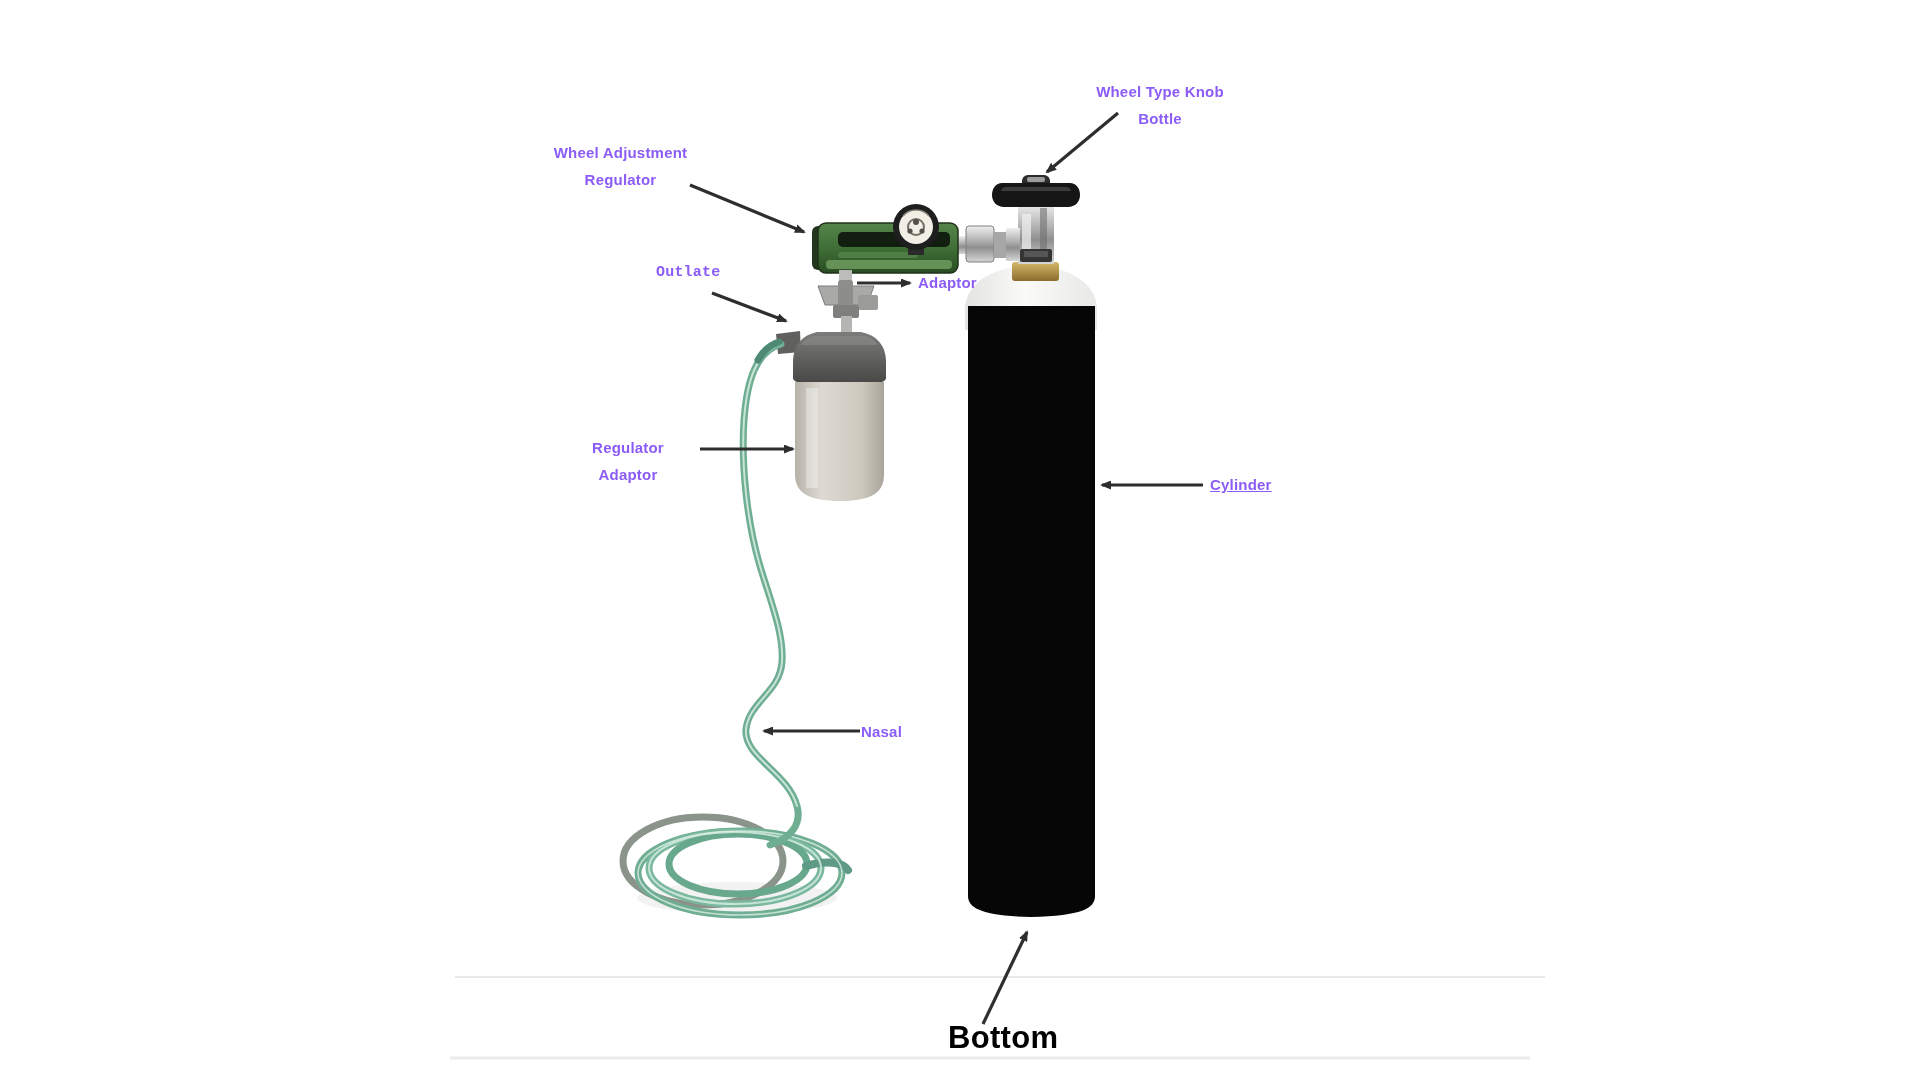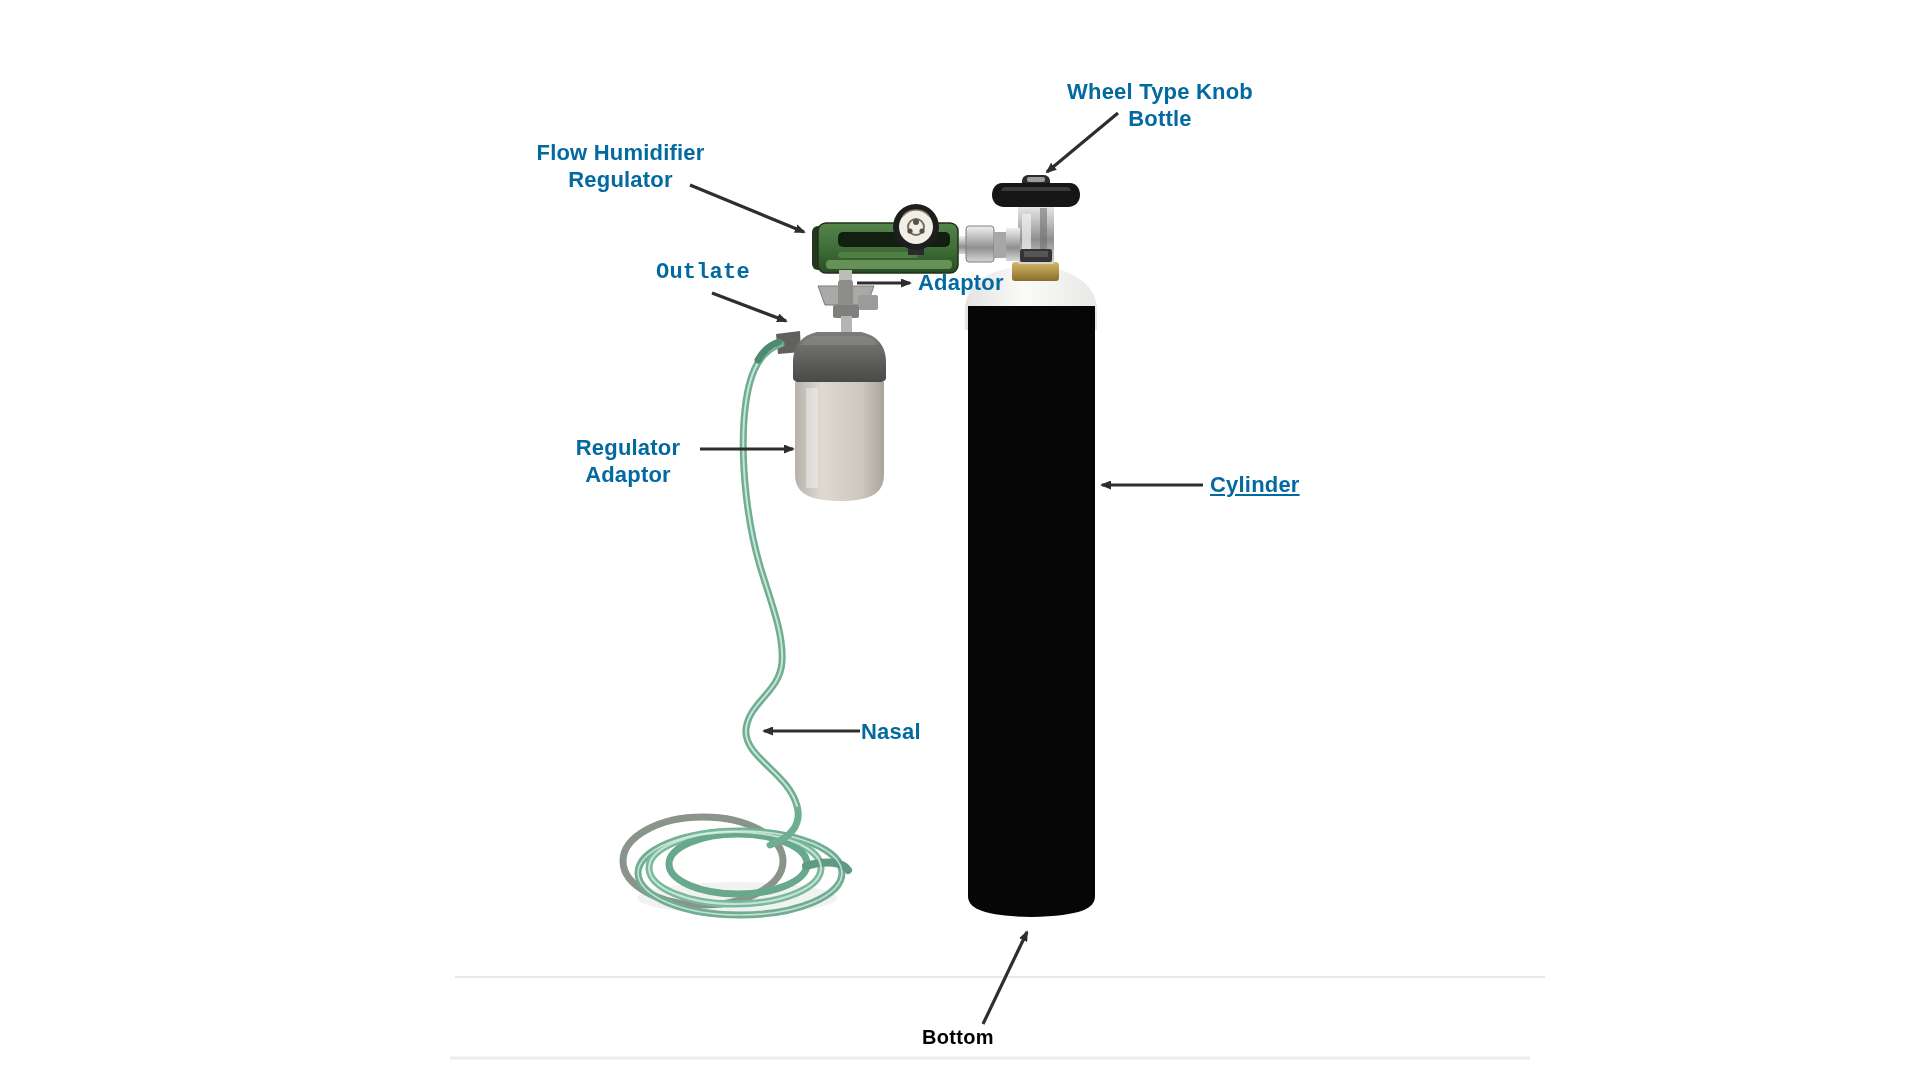--- a/index.html
+++ b/index.html
@@ -2,33 +2,33 @@
 <html><head>
 <meta charset="utf-8">
 <style>
   html,body{margin:0;padding:0;background:#ffffff;}
   .stage{
     position:relative;width:1920px;height:1080px;background:#ffffff;
     overflow:hidden;font-family:"Liberation Sans",sans-serif;
   }
   .stage svg{position:absolute;left:0;top:0;}
   .lbl{
-    position:absolute;color:#0369a1;font-weight:700;font-size:22px;
+    position:absolute;color:#8b5cf6;font-weight:700;font-size:15px;
     line-height:27px;letter-spacing:.2px;white-space:nowrap;
   }
   .lbl.center{text-align:center;}
   .lbl span{display:block;}
   .lbl-wheel{left:1060px;top:78px;width:200px;}
   .lbl-flow{left:528px;top:139px;width:185px;}
   .lbl-outlate{left:656px;top:259px;font-family:Liberation Mono, monospace;}
   .lbl-adaptor{left:918px;top:269px;}
   .lbl-humidifier{left:553px;top:434px;width:150px;}
   .lbl-nasal{left:861px;top:718px;text-align:right;}
   .lbl-cylinder{left:1210px;top:471px;text-decoration:underline;}
-  .lbl-bottom{left:922px;top:1024px;font-size:20px;color:#000000;letter-spacing:.3px;}
+  .lbl-bottom{left:948px;top:1024px;font-size:31px;color:#000000;letter-spacing:.3px;}
 </style>
 </head>
 <body>
 
 <div class="stage">
 
   <svg width="1920" height="1080" viewBox="0 0 1920 1080">
     <defs>
       <marker id="ah" markerWidth="11" markerHeight="9" refX="9" refY="4.5" orient="auto" markerUnits="userSpaceOnUse">
         <path d="M0,0 L11,4.5 L0,9 Z" fill="#2e2e2e"></path>
@@ -165,21 +165,21 @@
       <line x1="983" y1="1024" x2="1027" y2="932" marker-end="url(#ah)"></line>
     </g>
   </svg>
 
   <div class="lbl lbl-wheel center">
     <span>Wheel Type Knob</span>
     <span>Bottle</span>
   </div>
 
   <div class="lbl lbl-flow center">
-    <span>Flow Humidifier</span>
+    <span>Wheel Adjustment</span>
     <span>Regulator</span>
   </div>
 
   <div class="lbl lbl-outlate">Outlate</div>
 
   <div class="lbl lbl-adaptor">Adaptor</div>
 
   <div class="lbl lbl-humidifier center">
     <span>Regulator</span>
     <span>Adaptor</span>

